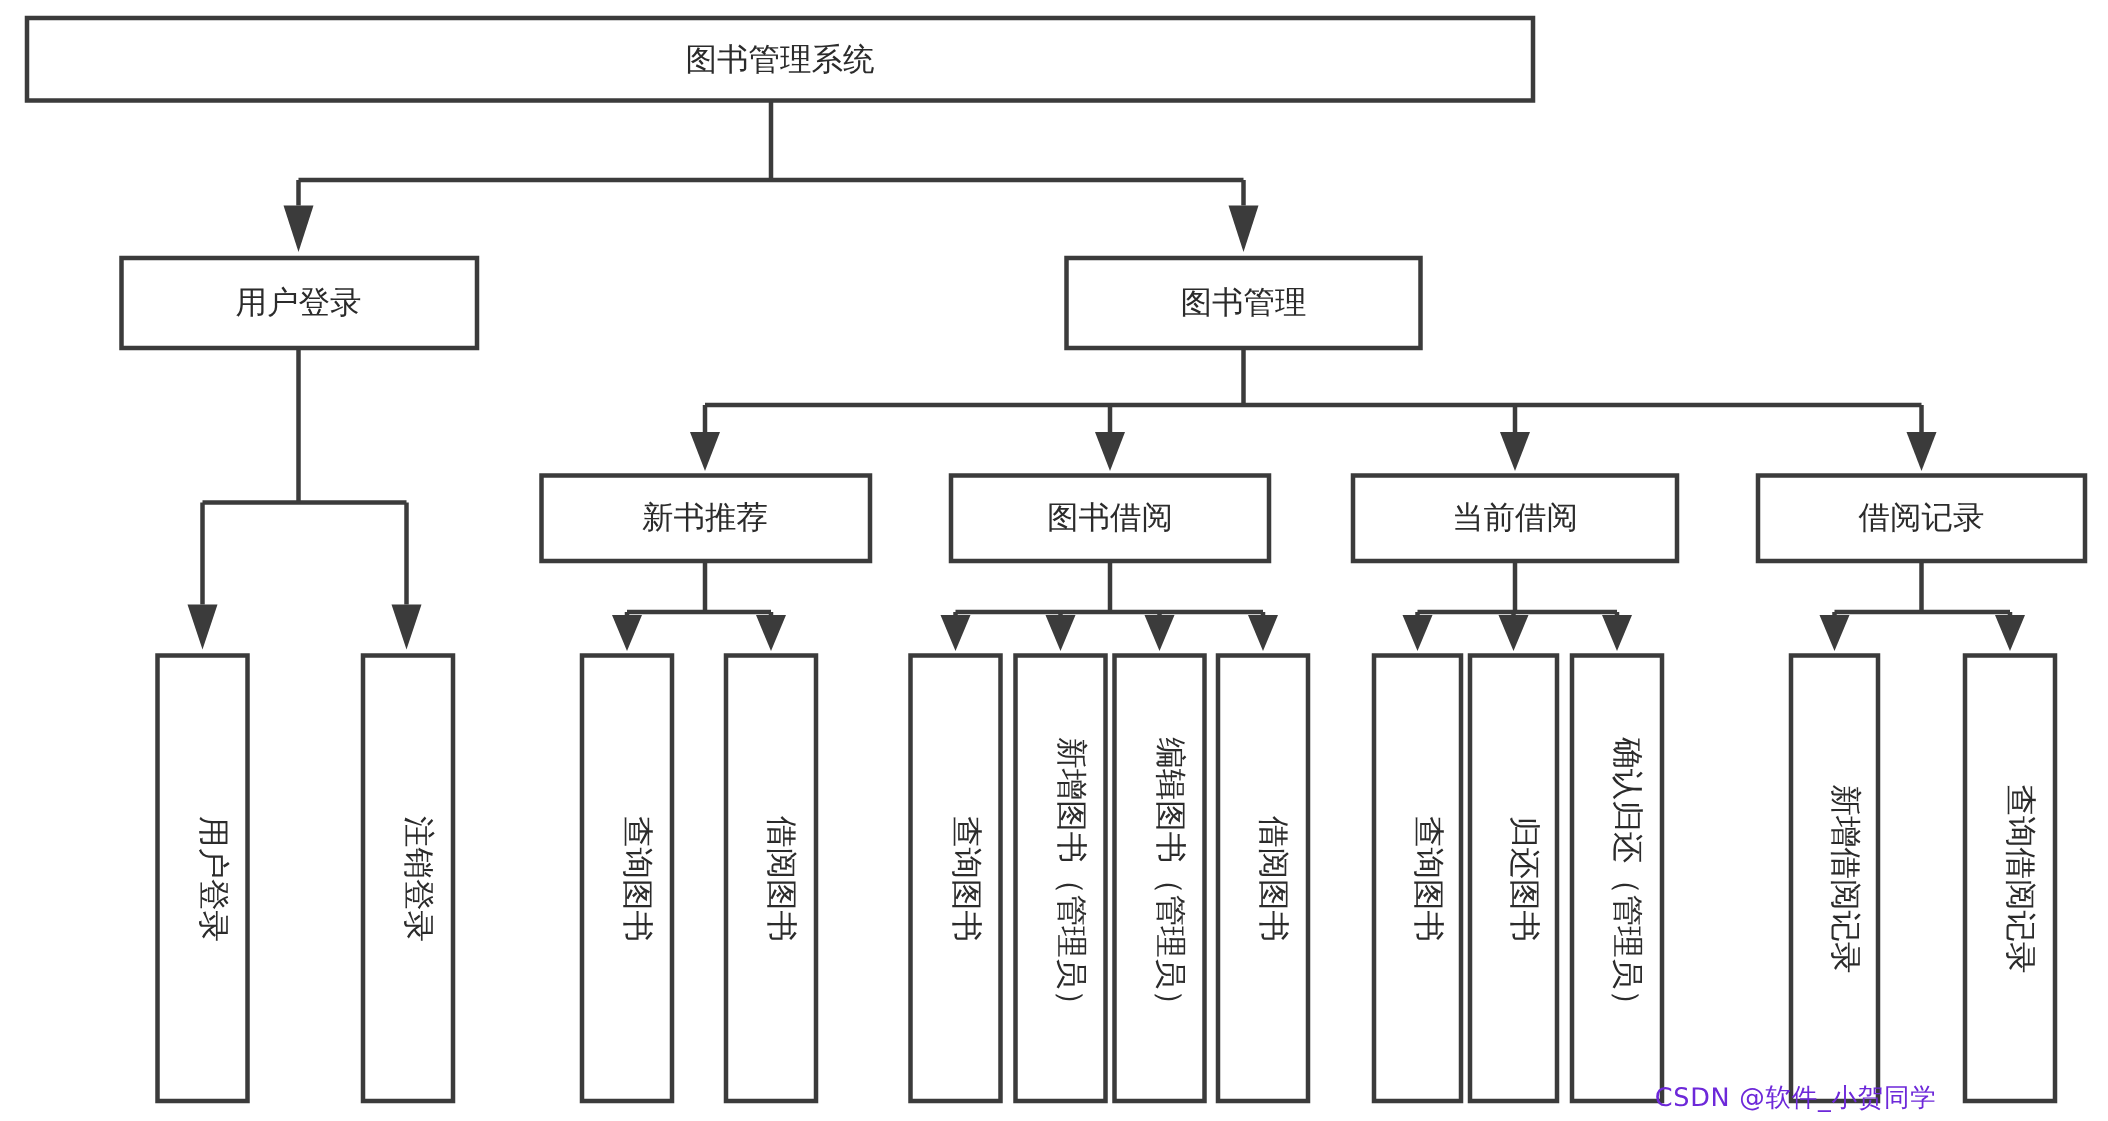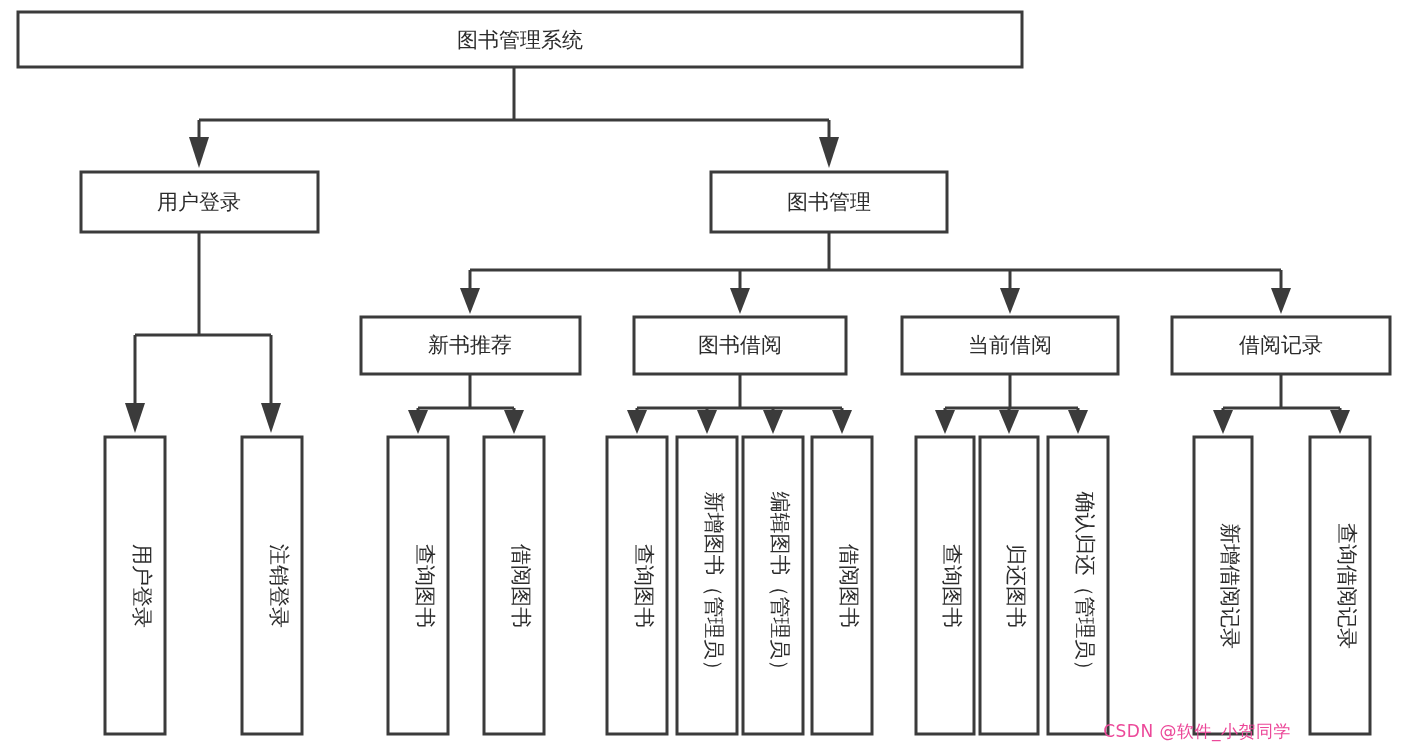--- a/index.html
+++ b/index.html
@@ -52,21 +52,21 @@
   .arrow-head {
     fill: #3b3b3b;
     stroke: none;
   }
   .watermark {
     position: absolute;
     right: 8px;
     bottom: 4px;
     font-family: "DejaVu Sans", "Liberation Sans", sans-serif;
     font-size: 17px;
-    color: #ec4899;
+    color: #6d28d9;
     white-space: nowrap;
     letter-spacing: 0.5px;
   }
 </style>
 </head>
 <body>
 
 <div id="diagram-root">
   <svg id="tree-svg" viewBox="0 0 1405 747" xmlns="http://www.w3.org/2000/svg">
 

